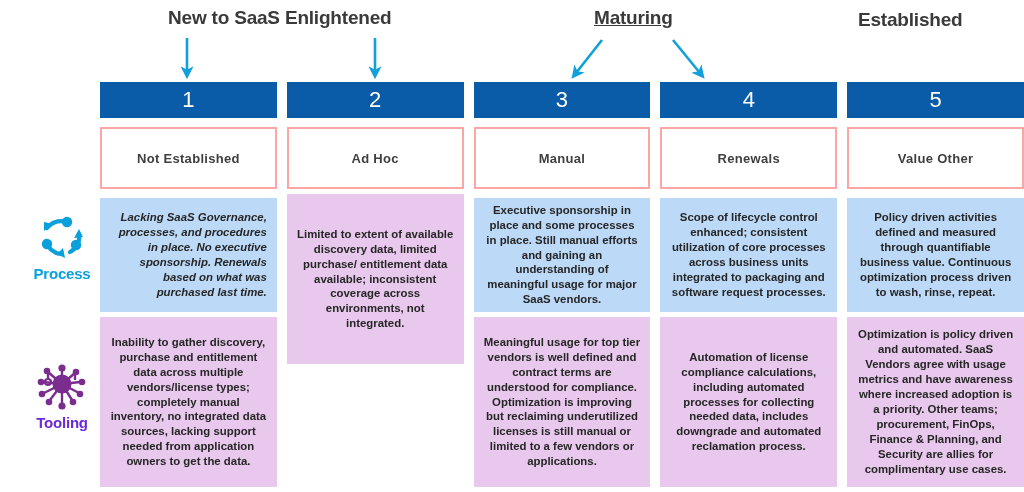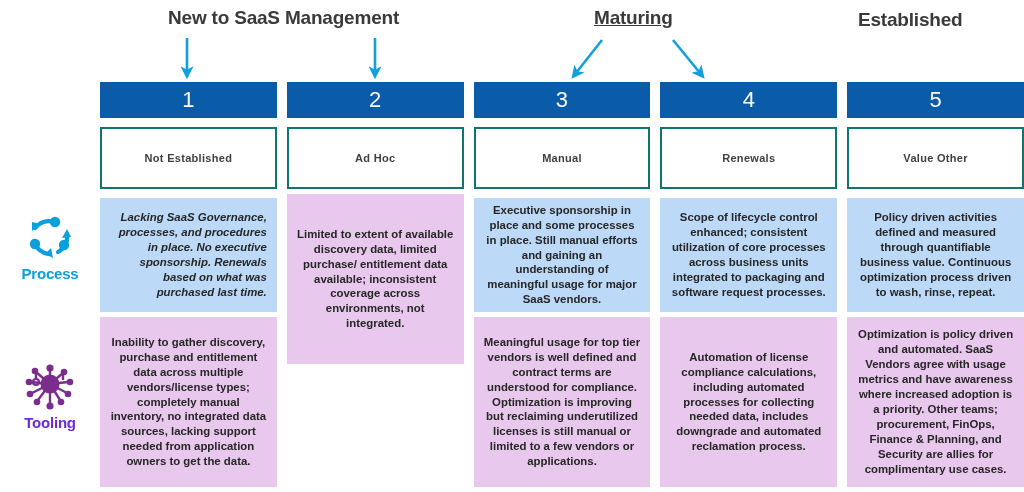--- a/index.html
+++ b/index.html
@@ -59,24 +59,24 @@
     font-weight: 400;
     display: flex;
     align-items: center;
     justify-content: center;
     line-height: 1;
   }
 
   .stage-box {
     margin-top: 9px;
     height: 62px;
-    border: 2px solid #0f766e;
+    border: 2px solid #fca5a5;
     background: #ffffff;
     color: #3f3f3f;
-    font-size: 11px;
+    font-size: 13px;
     font-weight: bold;
     display: flex;
     align-items: center;
     justify-content: center;
     text-align: center;
     letter-spacing: 0.3px;
   }
 
   .cell {
     color: #262626;
@@ -90,21 +90,21 @@
     justify-content: center;
   }
   .cell.left { text-align: right; justify-content: flex-start; font-style: italic; }
 
   .row-process .cell { background: #bcd9f7; height: 114px; margin-top: 9px; }
   .row-tooling .cell { background: #e8c8ec; height: 170px; margin-top: 5px; }
 
   
   .row-label {
     position: absolute;
-    left: 0;
+    left: 12px;
     width: 100px;
     display: flex;
     flex-direction: column;
     align-items: center;
   }
   #label-process { top: 213px; }
   #label-tooling { top: 362px; }
 
   .row-label .name {
     margin-top: 2px;
@@ -113,21 +113,21 @@
     letter-spacing: -0.2px;
   }
   #label-process .name { color: #0aa0dc; }
   #label-tooling .name { color: #6d28d9; }
 </style>
 </head>
 <body>
 
 <div id="board">
 
-  <div class="phase-label" id="phase-0">New to SaaS Management</div>
+  <div class="phase-label" id="phase-0">New to SaaS Enlightened</div>
   <div class="phase-label" id="phase-1">Maturing</div>
   <div class="phase-label" id="phase-2">Established</div>
 
   <svg id="arrow-layer" viewBox="0 0 1024 492" width="1024" height="492">
     <defs>
       <marker id="ah" markerWidth="5" markerHeight="5" refX="2.2" refY="2.5" orient="auto" markerUnits="strokeWidth">
         <path d="M0,0 L5,2.5 L0,5 L1.3,2.5 Z" fill="#12a0dc"></path>
       </marker>
     </defs>
     <g stroke="#12a0dc" stroke-width="2.6" fill="none" marker-end="url(#ah)">

